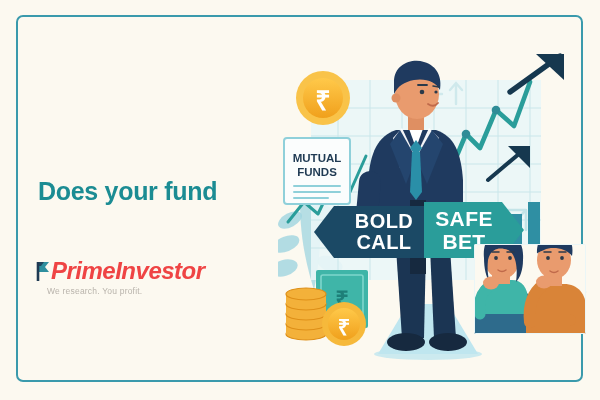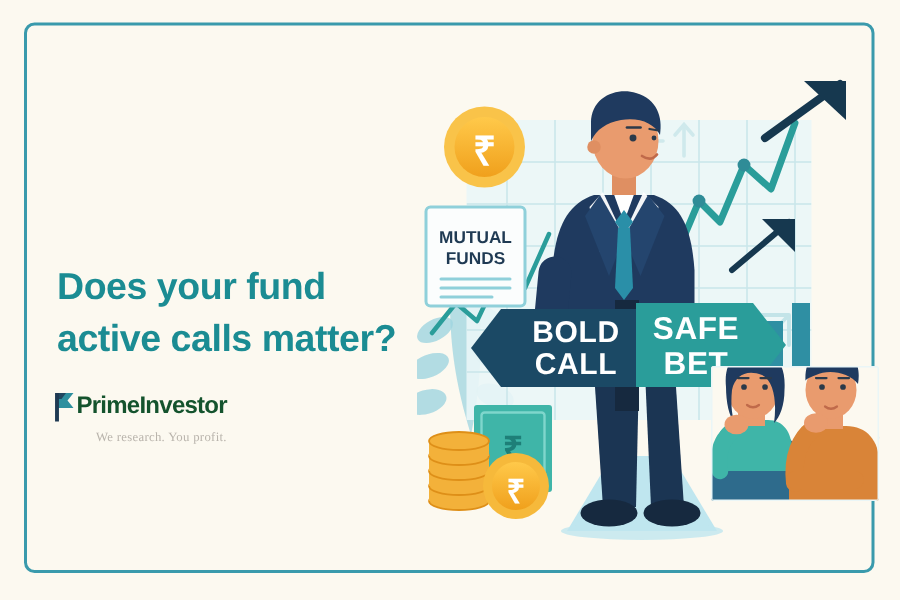--- a/index.html
+++ b/index.html
@@ -24,42 +24,41 @@
     color:#1B8C93;
     font-size:25px;line-height:35px;font-weight:bold;
     letter-spacing:-0.3px;
     margin-top:46px;
   }
   #headline div{white-space:nowrap;}
   #logo-wrap{position:absolute;left:36px;top:259px;width:220px;}
   #logo-row{display:flex;align-items:center;height:24px;}
   #logo-mark{width:17px;height:22px;position:relative;flex:none;margin-right:0px;}
   #logo-text{
-    font-size:16px;font-weight:bold;color:#14532d;letter-spacing:-0.5px;
+    font-size:24px;font-weight:bold;color:#ef4444;letter-spacing:-0.5px;
     margin-left:-2px;
+    font-style:italic;
   }
   #tagline{
-    margin-top:3px;margin-left:28px;font-size:8.5px;color:#B9B4AC;
+    margin-top:3px;margin-left:11px;font-size:8.5px;color:#B9B4AC;
     letter-spacing:0.2px;
-    font-family:Liberation Serif, serif;
   }
   
   #art{position:absolute;left:278px;top:52px;width:310px;height:312px;}
   #art svg{display:block;}
 </style>
 </head>
 <body>
 
 <div id="card">
 
   <div id="frame"></div>
 
   <div id="headline">
     <div>Does your fund</div>
-    <div>active calls matter?</div>
   </div>
 
   <div id="logo-wrap">
     <div id="logo-row">
       <div id="logo-mark">
         <svg width="17" height="22" viewBox="0 0 17 22">
           <path d="M2 2 L13 2 L9 7 L13 12 L2 12 Z" fill="#2E8F9E"></path>
           <path d="M2 2 L2 21" stroke="#1F3A53" stroke-width="2.6" fill="none"></path>
           <path d="M2 2 L8 2 L5 6 L2 6 Z" fill="#1F3A53" opacity="0.85"></path>
         </svg>

